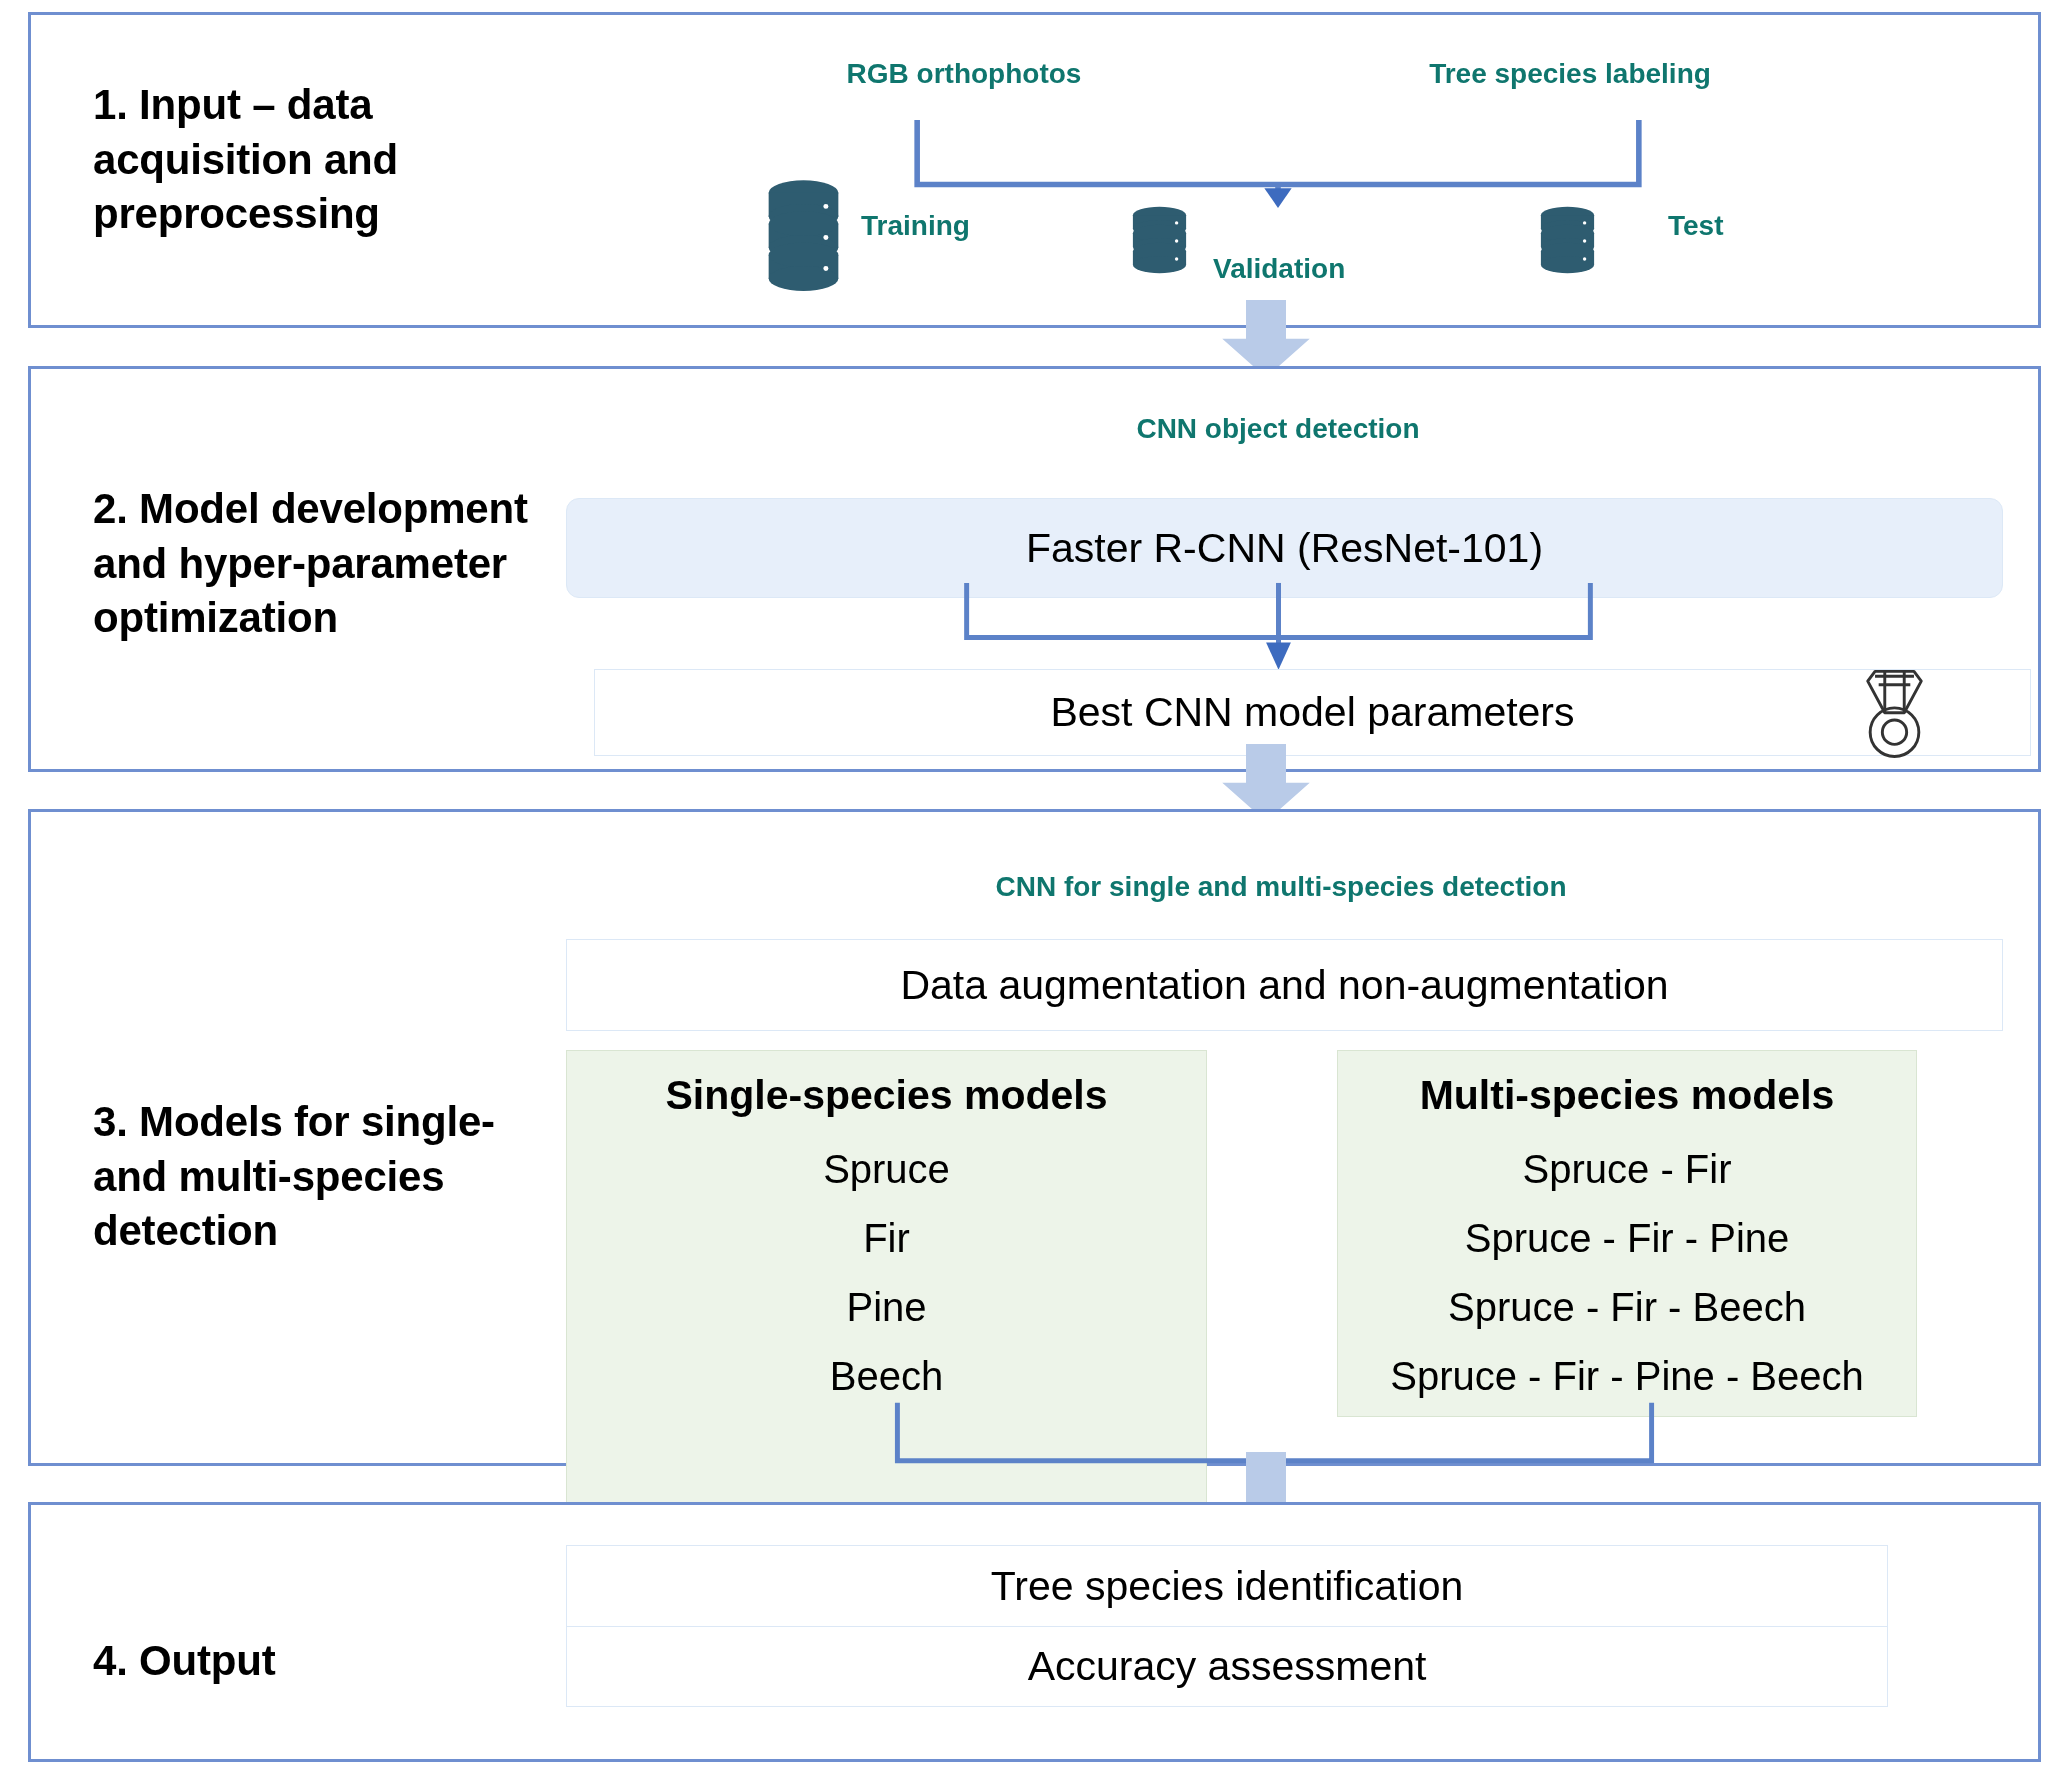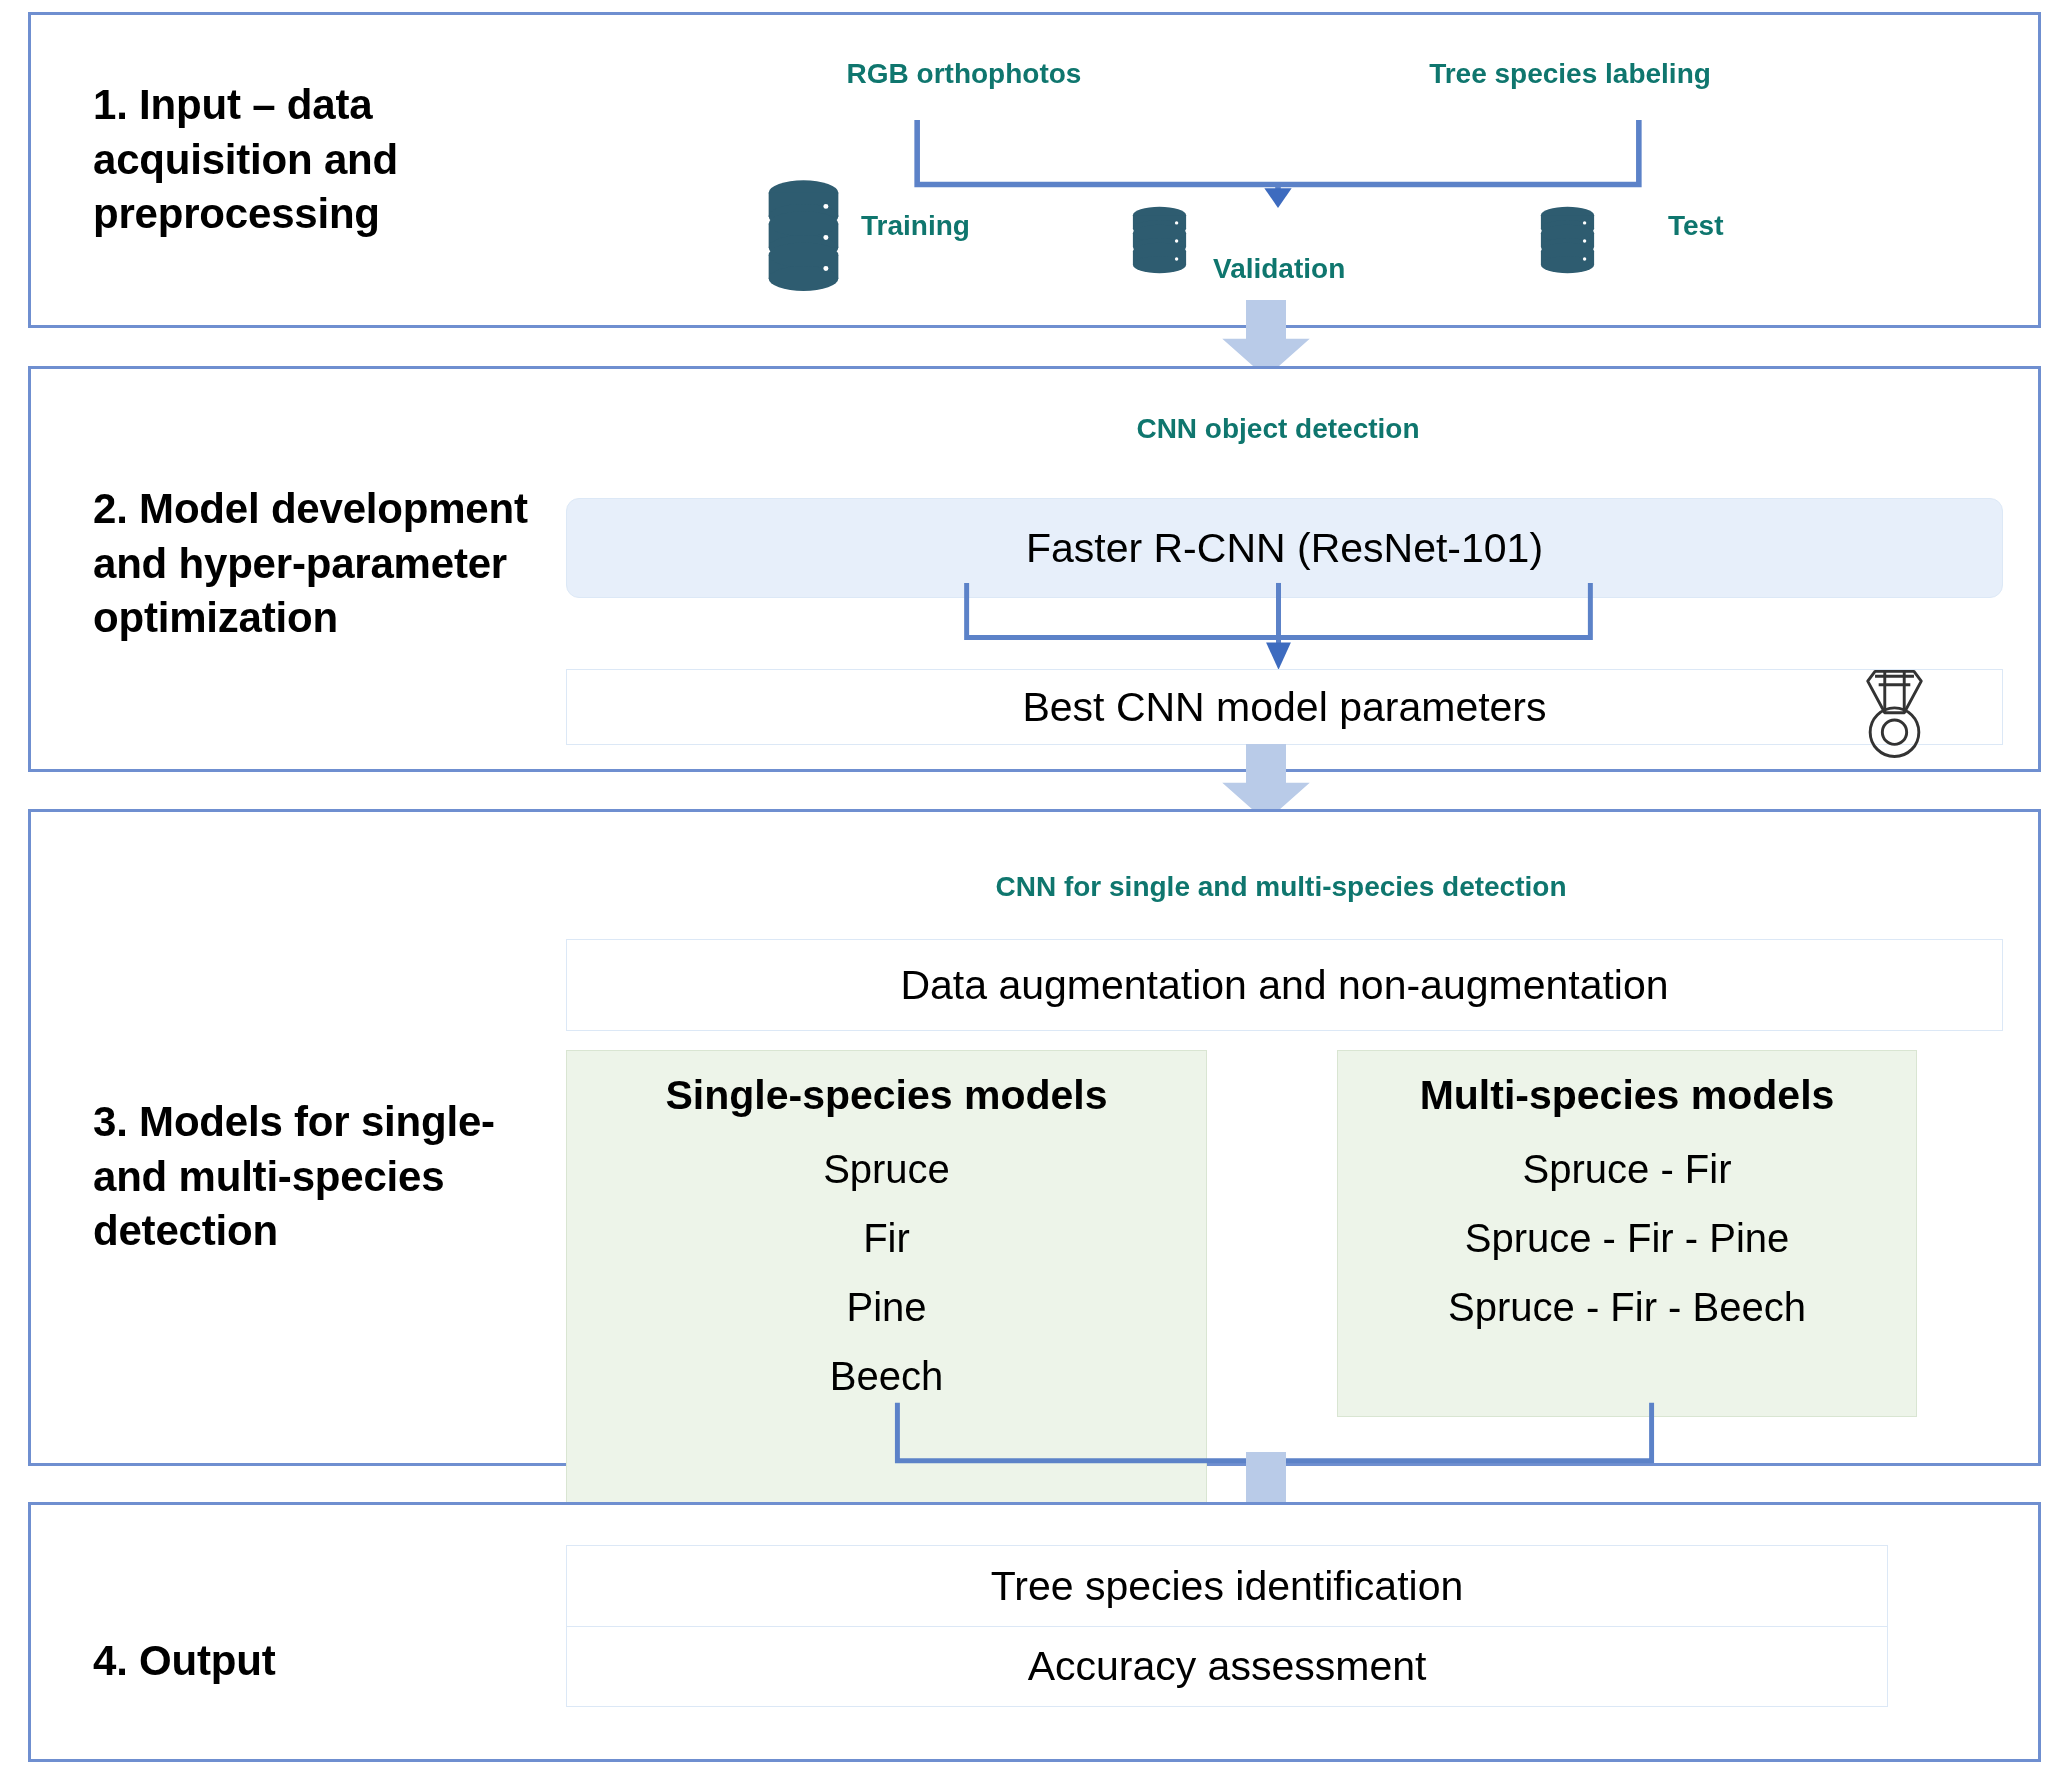--- a/index.html
+++ b/index.html
@@ -214,21 +214,21 @@
   <div class="inner-box blue-fill" style="left:566px; top:498px; width:1437px; height:100px;border-radius:13px;">
     <span>Faster R-CNN  (ResNet-101)</span>
   </div>
 
   <svg class="bracket" style="left:958px; top:578px;" width="641" height="93" viewBox="0 0 1030 150">
     <path d="M12 8 L12 96 L1018 96 L1018 8" fill="none" stroke="#5c82c8" stroke-width="8"></path>
     <path d="M515 8 L515 108" stroke="#5c82c8" stroke-width="8"></path>
     <path d="M495 104 L535 104 L515 148 Z" fill="#3d6bbf"></path>
   </svg>
 
-  <div class="inner-box white-fill" style="left:566px; top:669px; width:1437px; height:76px;">
+  <div class="inner-box white-fill" style="left:594px; top:669px; width:1437px; height:87px;">
     <span>Best CNN model parameters</span>
   </div>
 
   <svg class="medal-icon" style="left:1858px; top:664px;" width="73" height="95" viewBox="0 0 60 78">
     <g fill="none" stroke="#333333" stroke-width="2.4" stroke-linejoin="round">
       <path d="M14 6 L46 6 L52 14 L38 40 L22 40 L8 14 Z"></path>
       <path d="M22 6 L22 40"></path>
       <path d="M38 6 L38 40"></path>
       <path d="M14 10 L46 10"></path>
       <path d="M17 17 L43 17"></path>
@@ -257,20 +257,21 @@
     <div class="green-item">Fir</div>
     <div class="green-item">Pine</div>
     <div class="green-item">Beech</div>
   </div>
 
   <div class="inner-box green-fill" style="left:1337px; top:1050px; width:580px; height:367px;">
     <div class="green-title">Multi-species models</div>
     <div class="green-item">Spruce - Fir</div>
     <div class="green-item">Spruce - Fir - Pine</div>
     <div class="green-item">Spruce - Fir - Beech</div>
+    <div class="green-item">Spruce - Fir - Pine - Beech</div>
   </div>
 
   <svg class="bracket" style="left:889px; top:1399px;" width="771" height="68" viewBox="0 0 1240 110">
     <path d="M10 6 L10 100 L1230 100 L1230 6" fill="none" stroke="#5c82c8" stroke-width="8"></path>
   </svg>
 
   <svg class="block-arrow" style="left:1216px; top:1452px;" width="100" height="100" viewBox="0 0 160 160">
     <path d="M48 0 L112 0 L112 92 L150 92 L80 156 L10 92 L48 92 Z" fill="#b9cbe8"></path>
   </svg>
 

